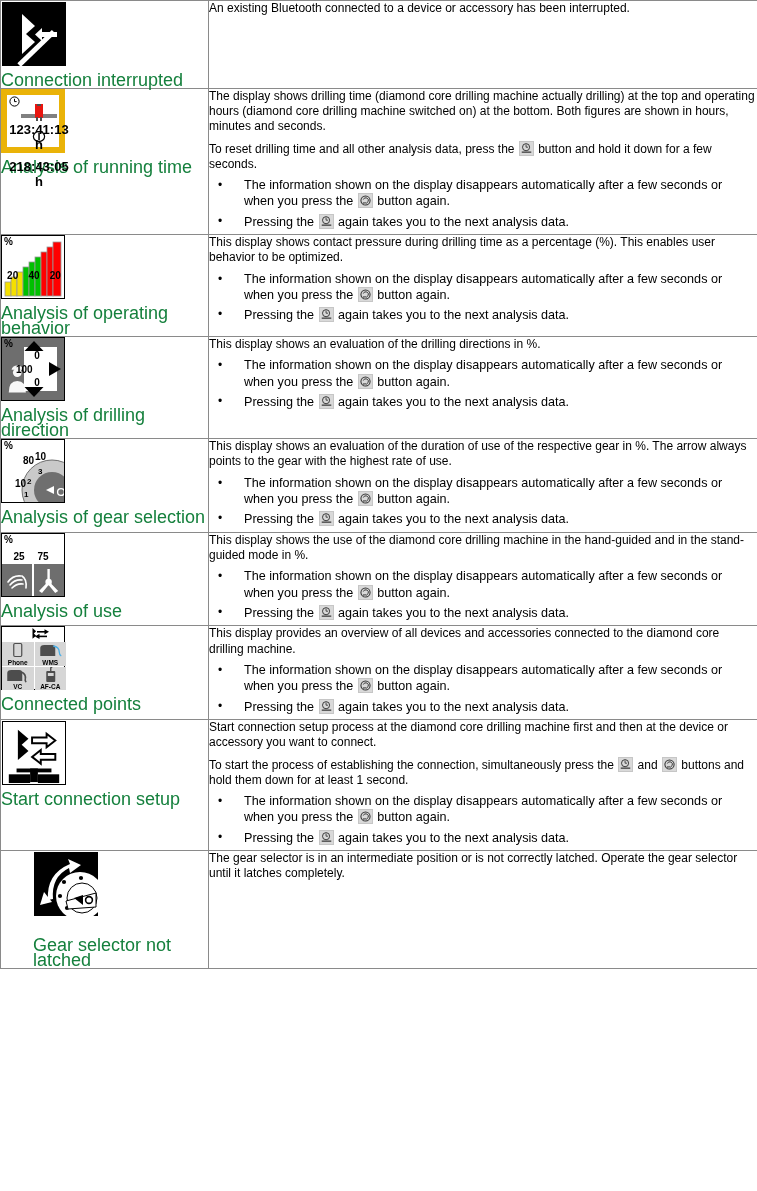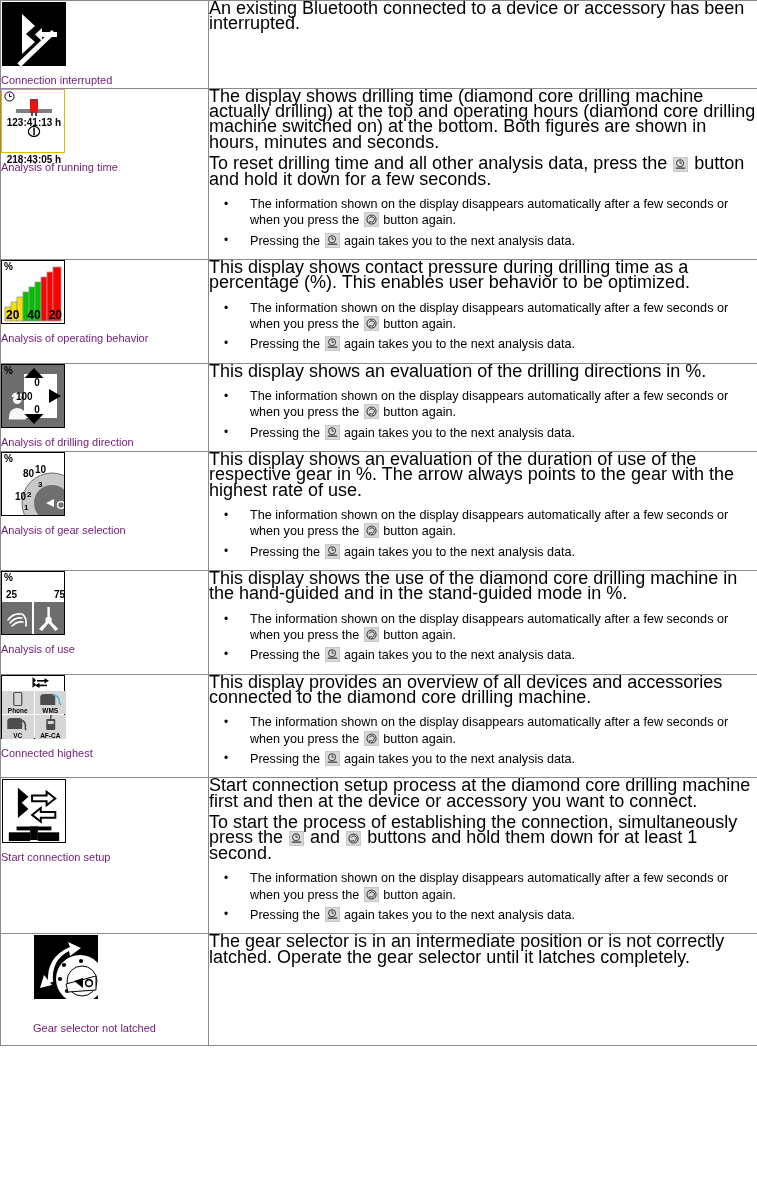--- a/index.html
+++ b/index.html
@@ -35,35 +35,35 @@
   
   .sym-art {
     width: 64px;
     height: 64px;
     position: relative;
     overflow: hidden;
     margin: 1px 0 0 1px;
   }
   .sym-art.black { background: #000; }
   .sym-label {
-    font-size: 11px;
+    font-size: 18px;
     line-height: 15px;
     margin-top: 7px;
-    color: #701a75;
+    color: #15803d;
   }
 
   
   .p {
-    font-size: 18px;
+    font-size: 12px;
     line-height: 15.2px;
     margin: 0 0 6px 0;
   }
   .p:last-child { margin-bottom: 0; }
   ul.bullets {
-    margin: 10px; padding: 0; list-style: none;
+    margin: 4px; padding: 0; list-style: none;
   }
   ul.bullets li {
     position: relative;
     padding-left: 31px;
     font-size: 12.6px;
     line-height: 15.4px;
     margin-bottom: 4px;
   }
   ul.bullets li:last-child { margin-bottom: 0; }
   ul.bullets li:before {
@@ -81,24 +81,24 @@
     border: 1px solid #c6c6c6;
     vertical-align: -3px;
     position: relative;
     margin: 0 1px;
   }
   .keybtn svg { display: block; width: 100%; height: 100%; }
 
   
   .rt-wrap {
     width: 64px; height: 64px;
-    border: 1px solid #eab308;
+    border: 6px solid #eab308;
     background: #fff;
     position: relative;
-    font-size: 10px;
+    font-size: 13px;
     font-weight: bold;
     font-family: "Liberation Sans", sans-serif;
   }
   .rt-clock { position: absolute; left: 2px; top: 1px; }
   .rt-drill { position: absolute; left: 0; top: 9px; width: 64px; height: 18px; }
   .rt-t1 { position: absolute; left: 0; top: 27px; width: 64px; text-align: center; }
   .rt-pwr { position: absolute; left: 0; top: 36px; width: 64px; text-align: center; }
   .rt-t2 { position: absolute; left: 0; top: 64px; width: 64px; text-align: center; }
 
   
@@ -106,22 +106,22 @@
     width: 64px; height: 64px;
     border: 1px solid #000;
     background: #fff;
     position: relative;
   }
   .ob-pct {
     position: absolute; left: 2px; top: 0px;
     font-size: 10px; font-weight: bold;
   }
   .ob-vals {
-    position: absolute; left: 0; bottom: 1px; width: 64px;
-    display: flex; font-size: 12px; font-weight: bold;
+    position: absolute; left: 0; bottom: 17px; width: 64px;
+    display: flex; font-size: 10px; font-weight: bold;
   }
   .ob-vals span { flex: 1; text-align: center; }
 
   
   .dd-wrap {
     width: 64px; height: 64px;
     border: 1px solid #000;
     background: #fff;
     position: relative;
     font-size: 10px; font-weight: bold;
@@ -140,22 +140,22 @@
 
   
   .us-wrap {
     width: 64px; height: 64px;
     border: 1px solid #000;
     background: #fff;
     position: relative;
     font-size: 10px; font-weight: bold;
   }
   .us-pct { position: absolute; left: 2px; top: 0; }
-  .us-n1 { position: absolute; left: 4px; top: 17px; width: 26px; text-align: left; }
-  .us-n2 { position: absolute; left: 37px; top: 17px; width: 26px; text-align: right; }
+  .us-n1 { position: absolute; left: 4px; top: 17px; width: 26px; text-align: center; }
+  .us-n2 { position: absolute; left: 28px; top: 17px; width: 26px; text-align: center; }
 
   
   .cd-wrap {
     width: 64px; height: 64px;
     border: 1px solid #000;
     background: #fff;
     position: relative;
   }
   .cd-top { position: absolute; left: 0; top: 0; width: 64px; height: 15px; }
   .cd-grid {
@@ -519,21 +519,21 @@
           <div class="cd-cell">
             <svg class="cd-ico" viewBox="0 0 31 16">
               <rect x="11" y="4" width="9" height="11" rx="1" fill="#4d4d4d"></rect>
               <path d="M15.5 4 L15.5 1 q0 -1 1.6 -1" fill="none" stroke="#4d4d4d" stroke-width="1.4"></path>
               <rect x="12.6" y="6" width="5.8" height="3" fill="#d6d6d6"></rect>
             </svg>
             <span class="cd-name">AF-CA</span>
           </div>
         </div>
       </div>
-      <div class="sym-label">Connected highest</div>
+      <div class="sym-label">Connected points</div>
     </td>
     <td class="desc-cell">
       <p class="p">This display provides an overview of all devices and accessories connected to the diamond core drilling machine.</p>
       <ul class="bullets">
         <li>
           <span>The information shown on the display disappears automatically after a few seconds or when you press the</span>
           <span class="keybtn">
             <svg viewBox="0 0 15 15">
                   <circle cx="7.5" cy="7.5" r="5.3" fill="none" stroke="#333" stroke-width="1.2"></circle>
                   <path d="M5 6.4 A3 3 0 1 1 6.3 10" fill="none" stroke="#333" stroke-width="1.1"></path>

